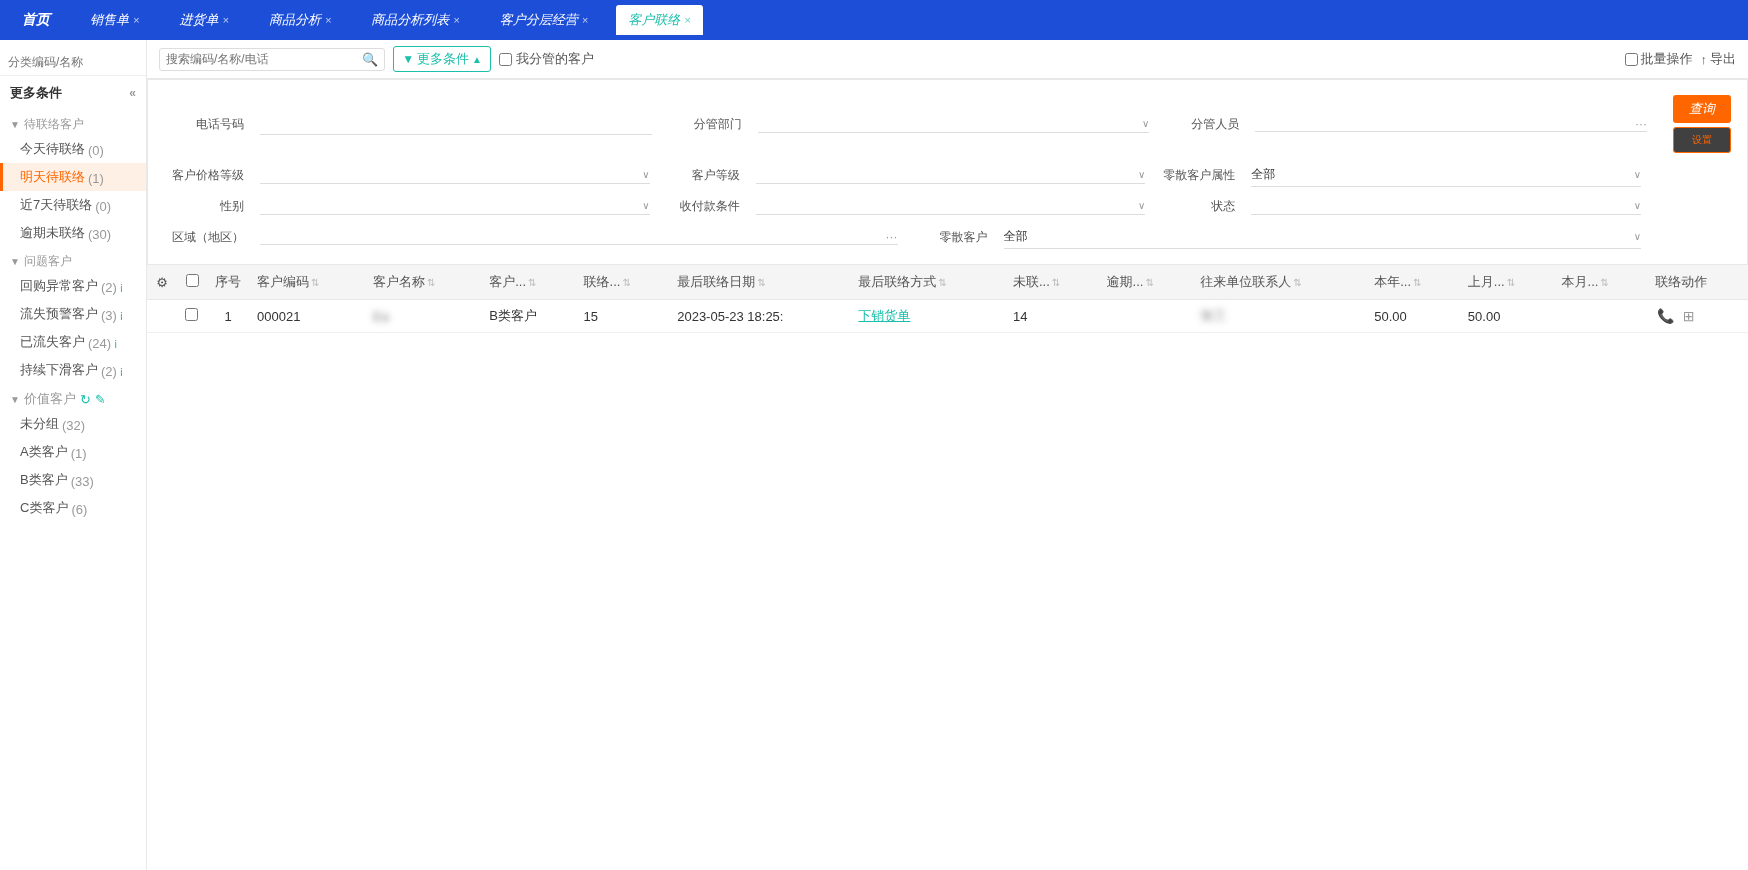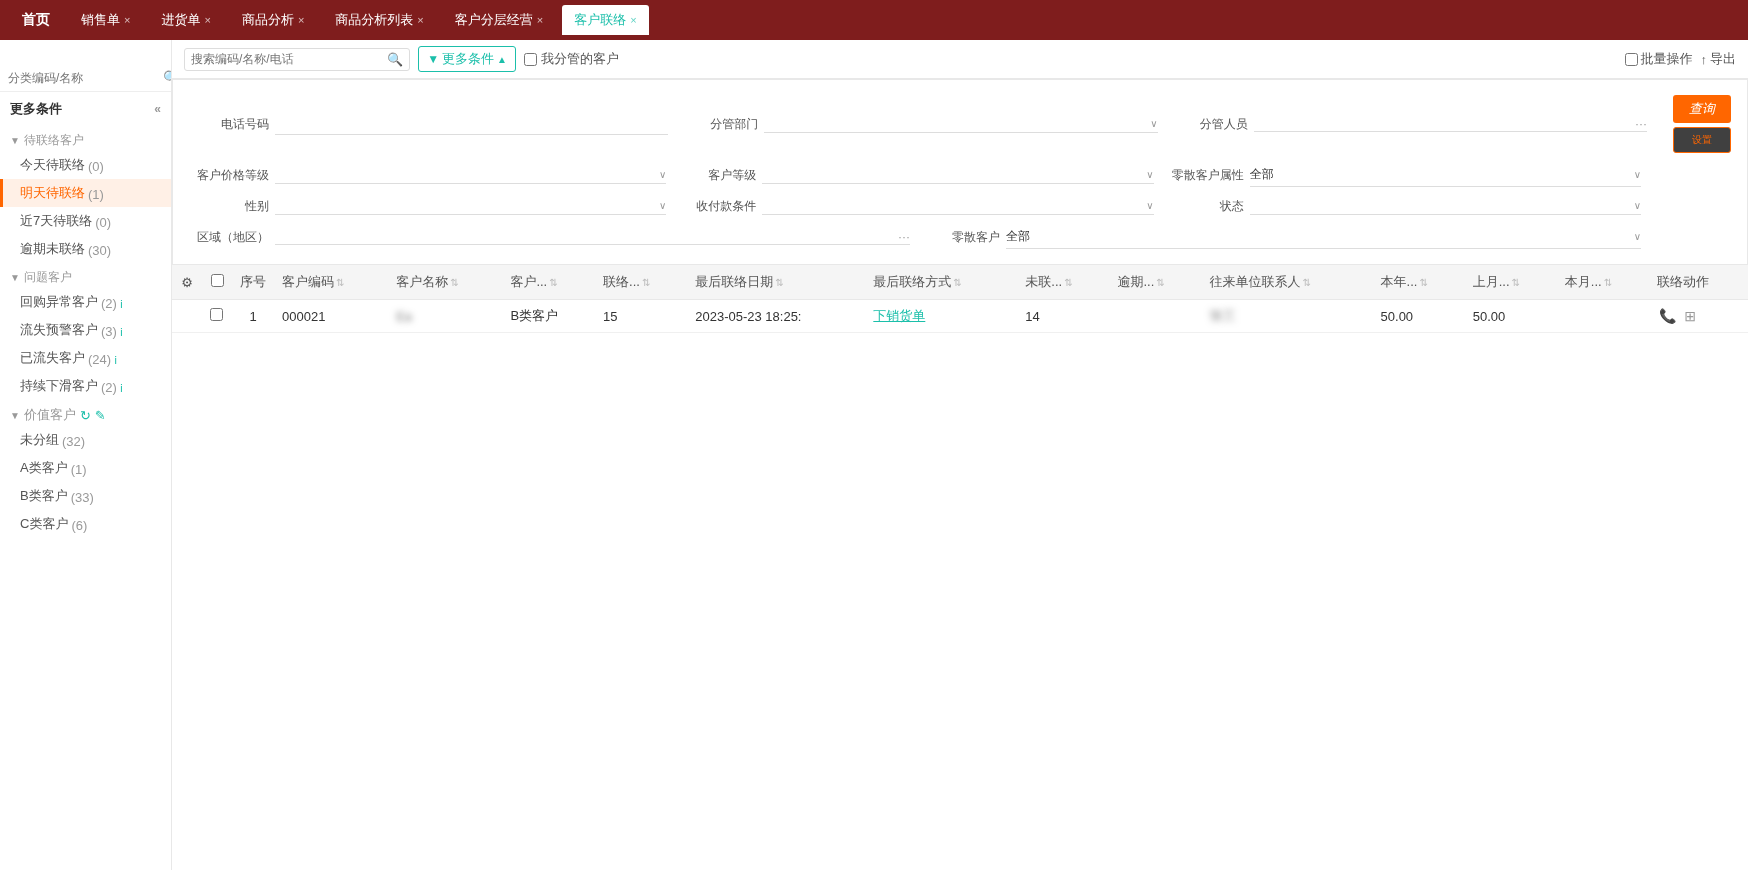--- a/index.html
+++ b/index.html
@@ -1,29 +1,29 @@
 <!DOCTYPE html>
 <html><head>
   <meta charset="utf-8">
   <style>
     * { box-sizing: border-box; margin: 0; padding: 0; font-family: "Microsoft YaHei", "PingFang SC", Arial, sans-serif; font-size: 13px; }
     body { background: #f5f5f5; color: #333; }
 
     
-    .top-nav { background: #7f1d1d; height: 40px; display: flex; align-items: center; padding: 0 10px; gap: 7px; }
+    .top-nav { background: #1d4ed8; height: 40px; display: flex; align-items: center; padding: 0 10px; gap: 16px; font-style: italic; }
     .nav-item { color: #fff; padding: 6px 12px; cursor: pointer; border-radius: 3px; font-size: 13px; white-space: nowrap; display: flex; align-items: center; gap: 4px; }
     .nav-item.active { background: #fff; color: #1bbfaa; border-radius: 3px 3px 0 0; }
     .nav-item .close-icon { font-size: 11px; opacity: 0.7; }
     .nav-home { color: #fff; font-size: 14px; font-weight: bold; padding: 6px 12px; cursor: pointer; }
 
     
     .main-layout { display: flex; height: calc(100vh - 40px); }
 
     
-    .sidebar { width: 172px; background: #fff; border-right: 1px solid #e8e8e8; overflow-y: auto; flex-shrink: 0; padding: 24px 0; }
+    .sidebar { width: 147px; background: #fff; border-right: 1px solid #e8e8e8; overflow-y: auto; flex-shrink: 0; padding: 8px 0; }
     .sidebar-search { display: flex; align-items: center; padding: 6px 8px; border-bottom: 1px solid #eee; }
     .sidebar-search input { border: none; outline: none; font-size: 12px; flex: 1; color: #999; }
     .sidebar-search .search-icon { color: #999; cursor: pointer; }
     .sidebar-title { display: flex; align-items: center; justify-content: space-between; padding: 8px 10px; font-weight: bold; font-size: 13px; color: #333; cursor: pointer; }
     .sidebar-title .collapse-icon { color: #999; font-size: 12px; }
     .sidebar-group-label { color: #999; font-size: 12px; padding: 6px 10px 2px 10px; display: flex; align-items: center; gap: 4px; }
     .sidebar-group-label::before { content: "▼"; font-size: 10px; }
     .sidebar-item { padding: 5px 10px 5px 20px; cursor: pointer; color: #555; font-size: 12px; display: flex; align-items: flex-end; gap: 3px; }
     .sidebar-item.active { background: #fff0e6; color: #f60; border-left: 3px solid #f60; padding-left: 17px; }
     .sidebar-item .badge { color: #999; }
@@ -38,21 +38,21 @@
     .toolbar-search .search-icon { color: #999; }
     .filter-btn { display: flex; align-items: center; gap: 3px; color: #1bbfaa; cursor: pointer; font-size: 12px; border: 1px solid #1bbfaa; border-radius: 3px; padding: 3px 8px; }
     .checkbox-label { display: flex; align-items: center; gap: 4px; font-size: 12px; color: #555; cursor: pointer; }
     .spacer { flex: 1; }
     .batch-btn { display: flex; align-items: center; gap: 3px; color: #555; cursor: pointer; font-size: 12px; }
     .export-btn { display: flex; align-items: center; gap: 3px; color: #555; cursor: pointer; font-size: 12px; }
 
     
     .filter-panel { background: #fff; border: 1px solid #e8e8e8; margin: 0; padding: 10px 16px; border-bottom: 1px solid #e8e8e8; }
     .filter-row { display: flex; align-items: center; padding: 5px 0; gap: 10px; }
-    .filter-cell { display: flex; align-items: center; flex: 1; gap: 6px; }
+    .filter-cell { display: flex; align-items: center; flex: 1; gap: 16px; }
     .filter-label { color: #555; font-size: 12px; white-space: nowrap; min-width: 80px; text-align: right; }
     .filter-input { flex: 1; border: none; border-bottom: 1px solid #ddd; outline: none; font-size: 12px; padding: 3px 0; color: #333; background: transparent; }
     .filter-select { display: flex; align-items: center; flex: 1; border-bottom: 1px solid #ddd; padding: 3px 0; cursor: pointer; justify-content: space-between; }
     .filter-select span { color: #333; font-size: 12px; }
     .filter-select .chevron { color: #999; font-size: 10px; }
     .filter-dots { color: #999; font-size: 12px; cursor: pointer; }
     .btn-query { background: #f60; color: #fff; border: none; border-radius: 3px; padding: 5px 16px; cursor: pointer; font-size: 13px; font-style: italic; }
     .btn-settings { background: #404040; color: #f60; border: 1px solid #f60; border-radius: 3px; padding: 5px 12px; cursor: pointer; font-size: 10px; }
 
     

